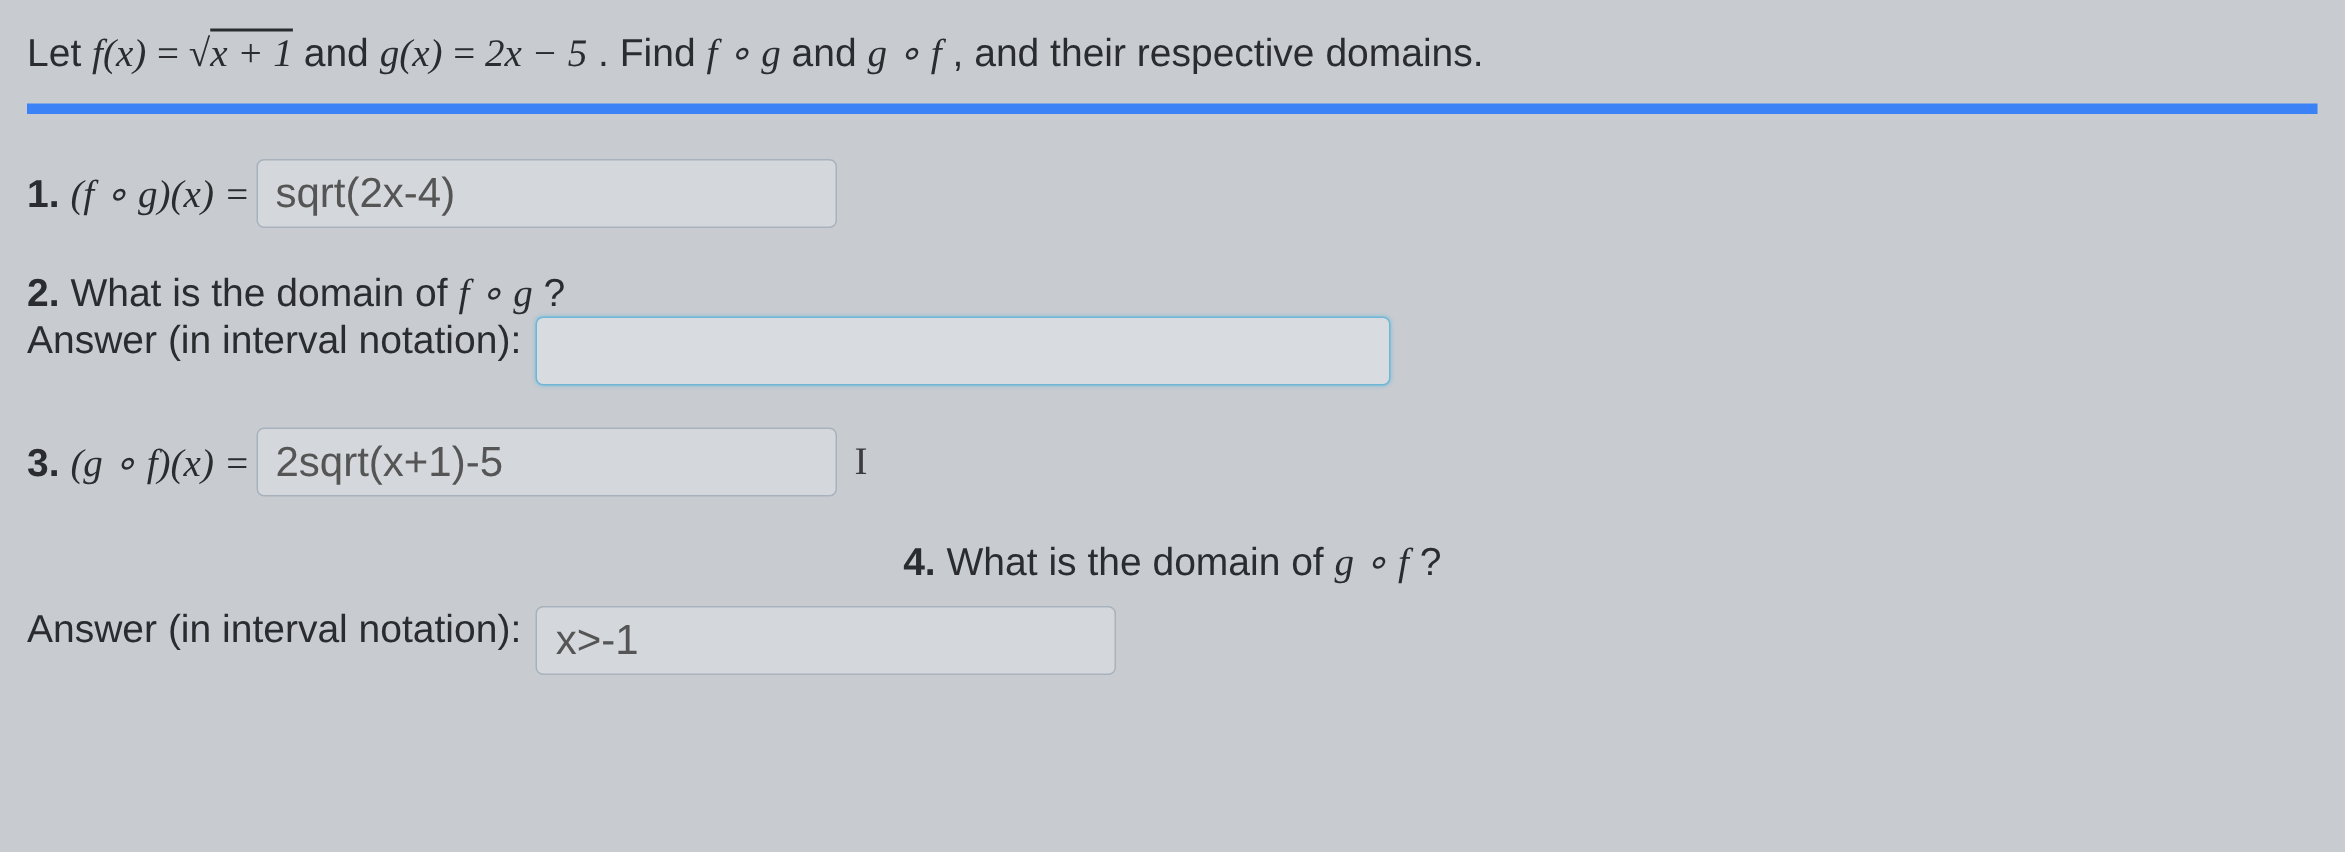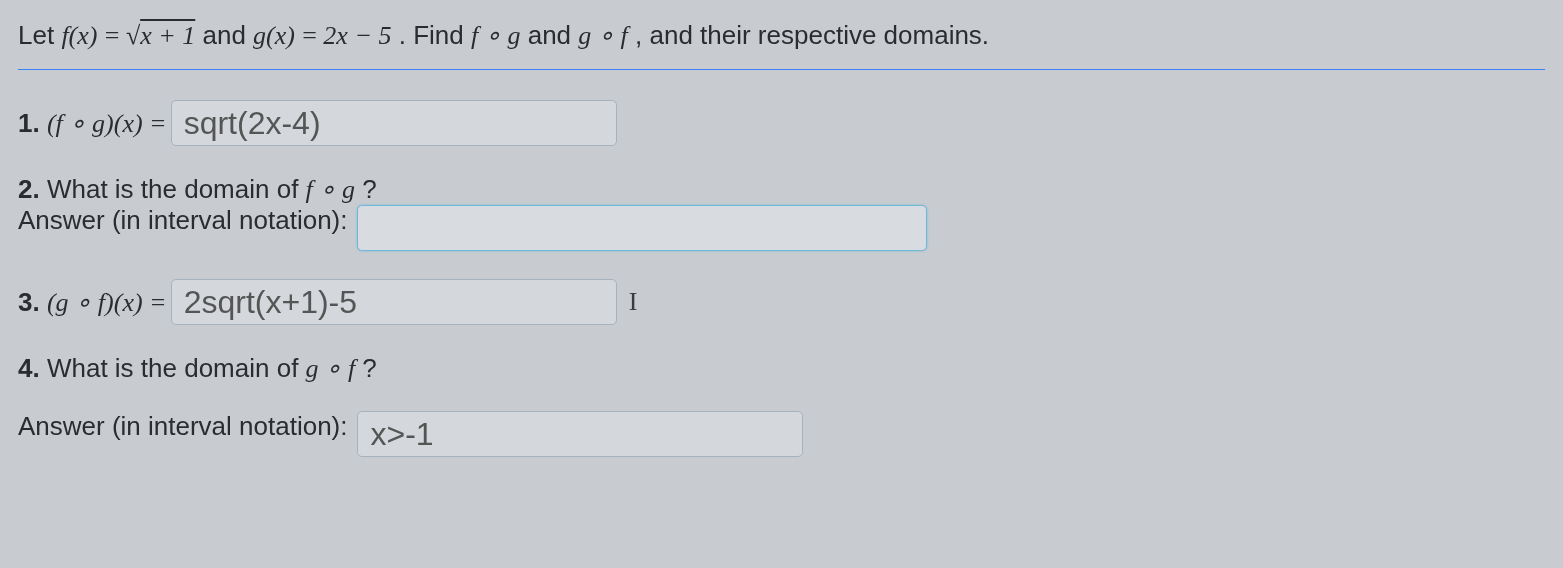--- a/index.html
+++ b/index.html
@@ -12,21 +12,21 @@
       background: #c8ccd0;
       width: 1563px;
       height: 568px;
       padding: 20px 18px;
       color: #2a2c2f;
       font-size: 26px;
       overflow: hidden;
     }
     .header {
       padding-bottom: 18px;
-      border-bottom: 1px solid #3b82f6;
+      border-bottom: 7px solid #3b82f6;
       margin-bottom: 30px;
     }
     .math {
       font-family: 'Times New Roman', Times, serif;
       font-style: italic;
     }
     .mathop {
       font-family: 'Times New Roman', Times, serif;
       font-style: normal;
     }
@@ -38,21 +38,21 @@
       text-decoration-thickness: 1.5px;
     }
     .question-row {
       margin-bottom: 28px;
     }
     .bold {
       font-weight: bold;
     }
     input.answer-input {
       font-family: Arial, Helvetica, sans-serif;
-      font-size: 32px;
+      font-size: 28px;
       padding: 8px 12px;
       border: 1px solid #a8b2bc;
       border-radius: 5px;
       background: #d4d8dc;
       color: #555;
       min-width: 280px;
       height: 46px;
       vertical-align: middle;
     }
     input.answer-input.wide {
@@ -124,21 +124,21 @@
 <div class="question-row qline">
   <span>
     <span class="bold">3.</span>
     <span class="math">(g ∘ f)(x) = </span>
   </span>
   <input class="answer-input" type="text" value="2sqrt(x+1)-5" style="">
   <span class="cursor-icon">I</span>
 </div>
 
 <div class="question-row" style="margin-bottom:10px;">
-  <div style="margin-bottom:27px;">
+  <div style="margin-bottom:14px;text-align:center;">
     <span class="bold">4.</span>
     <span> What is the domain of </span>
     <span class="math">g ∘ f</span>
     <span> ?</span>
   </div>
   <div class="answer-line">
     <span>Answer (in interval notation):</span>
     <input class="answer-input" type="text" value="x&gt;-1" style="">
   </div>
 </div>

